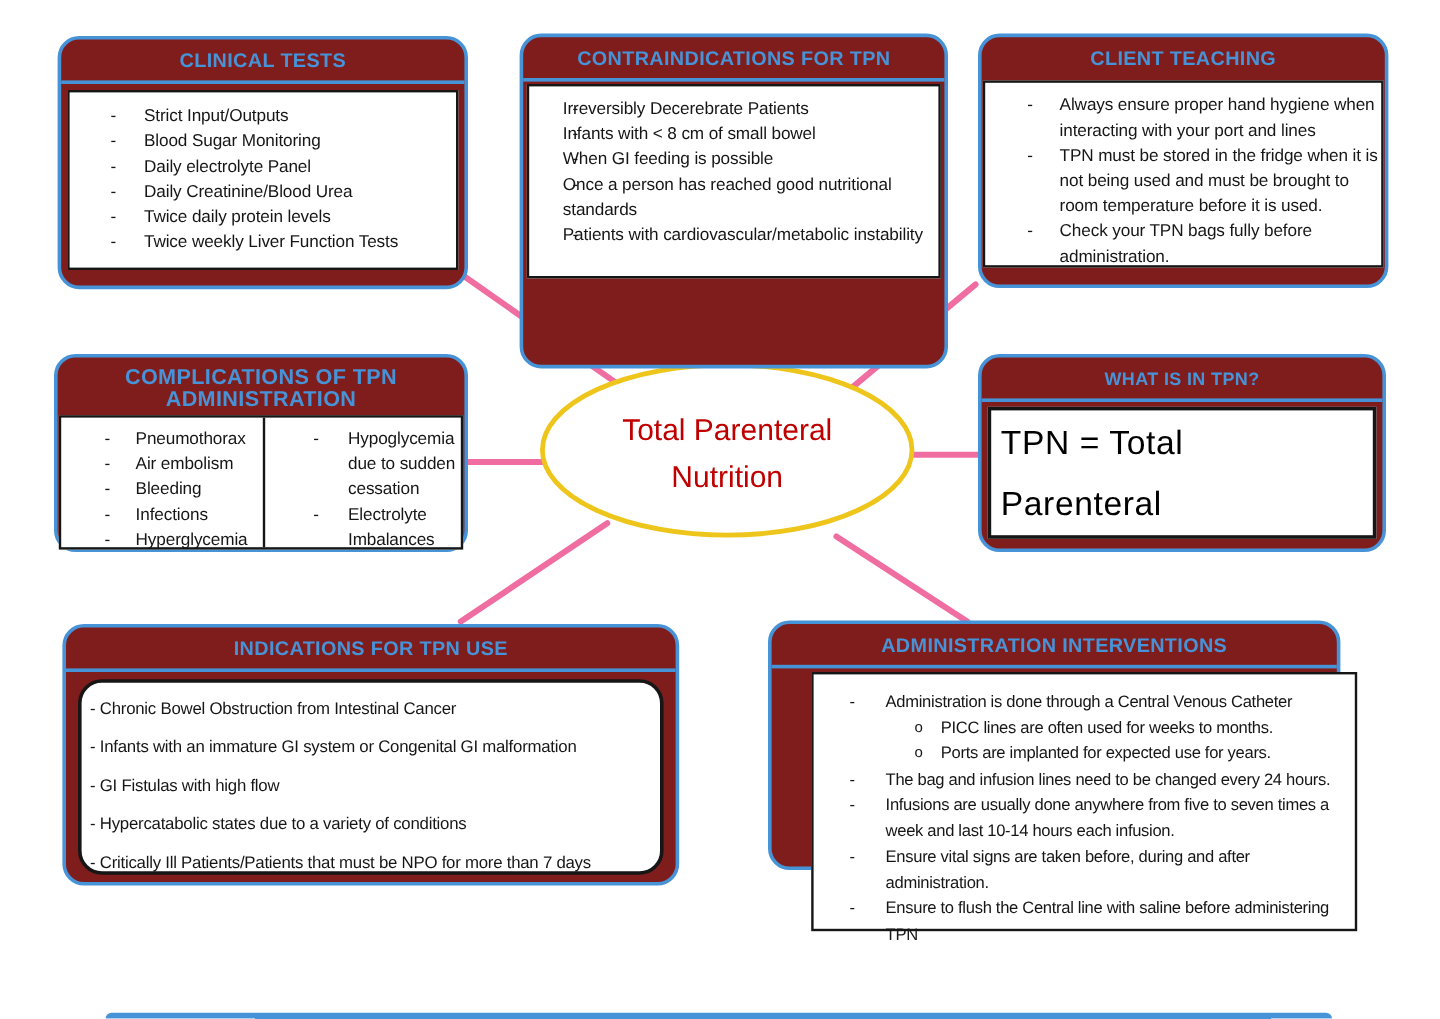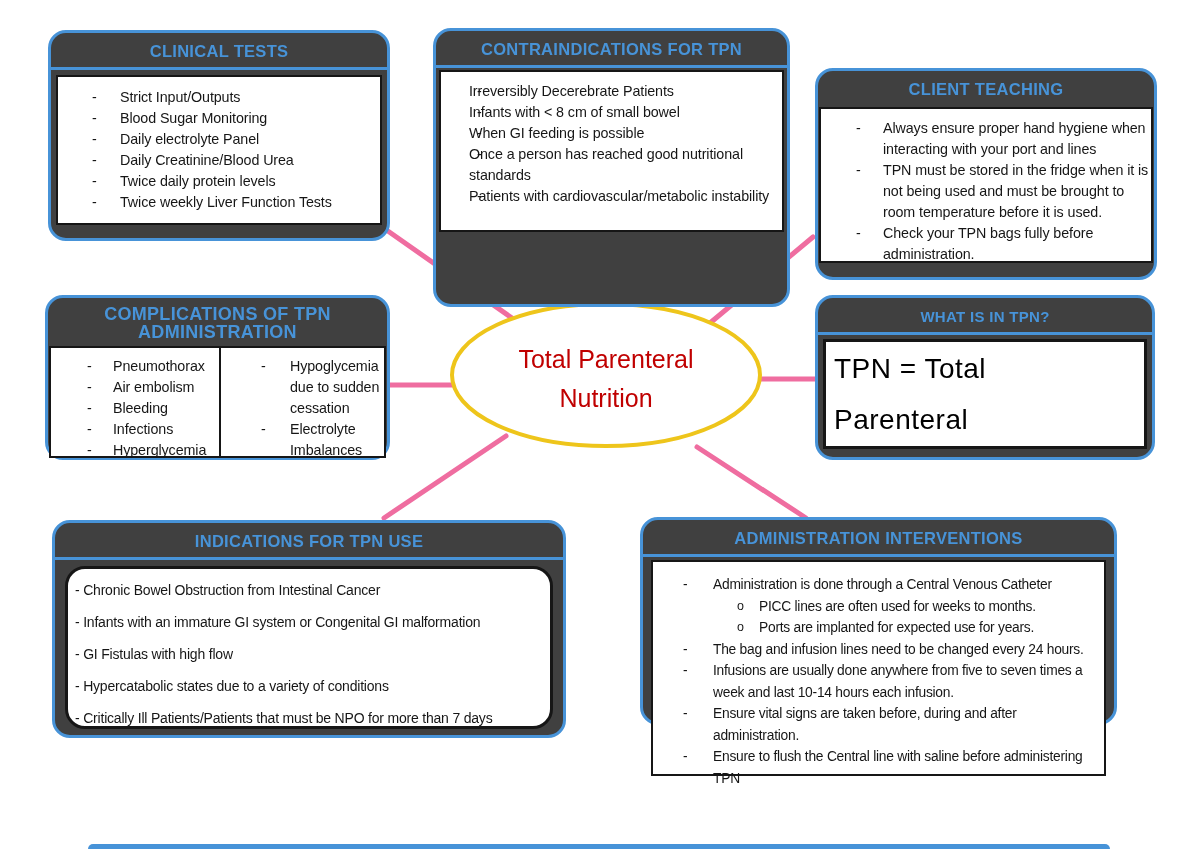--- a/index.html
+++ b/index.html
@@ -11,42 +11,42 @@
   }
   *{box-sizing:border-box;margin:0;padding:0;}
   html,body{background:#ffffff;}
   body{font-family:"Liberation Sans",sans-serif;color:var(--ink);}
   #canvas{position:relative;width:1200px;height:849px;background:#fff;overflow:hidden;}
 
   
   #connector-layer{position:absolute;left:0;top:0;width:1200px;height:849px;z-index:0;pointer-events:none;}
 
   
-  .box{position:absolute;border:3px solid var(--blue);border-radius:18px;background:#404040;z-index:2;}
+  .box{position:absolute;border:3px solid var(--blue);border-radius:18px;background:#7f1d1d;z-index:2;}
   .box-title{text-align:center;font-weight:bold;color:var(--blue);font-size:16.5px;letter-spacing:.3px;padding:9px 4px 6px;}
   .divided .box-title{border-bottom:3px solid var(--blue);}
-  .inner{border:2px solid var(--ink);background:#fff;}
+  .inner{border:2px solid var(--ink);background:#fff;margin-left:25px;}
 
   
   ul.dash{list-style:none;}
   ul.dash li{position:relative;padding-left:62px;line-height:21px;font-size:14.3px;letter-spacing:-0.1px;}
   ul.dash li::before{content:"-";position:absolute;left:34px;top:0;}
 
   
   #box-clinical{left:48px;top:30px;width:342px;height:211px;}
   #box-clinical .inner{margin:5px 5px 0;height:150px;padding-top:10px;}
 
   
   #box-contra{left:433px;top:28px;width:357px;height:279px;}
   #box-contra .inner{margin:2px 3px 0;height:162px;padding-top:9px;}
   #box-contra ul.dash li{padding-left:28px;}
   #box-contra ul.dash li::before{left:36px;}
 
   
-  #box-teaching{left:815px;top:28px;width:342px;height:212px;margin-top:40px;}
+  #box-teaching{left:815px;top:28px;width:342px;height:212px;}
   #box-teaching .inner{margin:2px 1px 0;height:156px;padding-top:9px;}
   #box-teaching ul.dash li{padding-left:62px;}
   #box-teaching ul.dash li::before{left:35px;}
 
   
   #box-complications{left:45px;top:295px;width:345px;height:165px;}
   #box-complications .box-title{font-size:18px;line-height:18px;padding:7px 4px 5px;}
   #box-complications .inner{margin:0 1px;height:112px;display:flex;}
   #box-complications .col-left{width:168px;padding-top:8px;}
   #box-complications .col-right{flex:1;border-left:2px solid var(--ink);padding-top:8px;}

